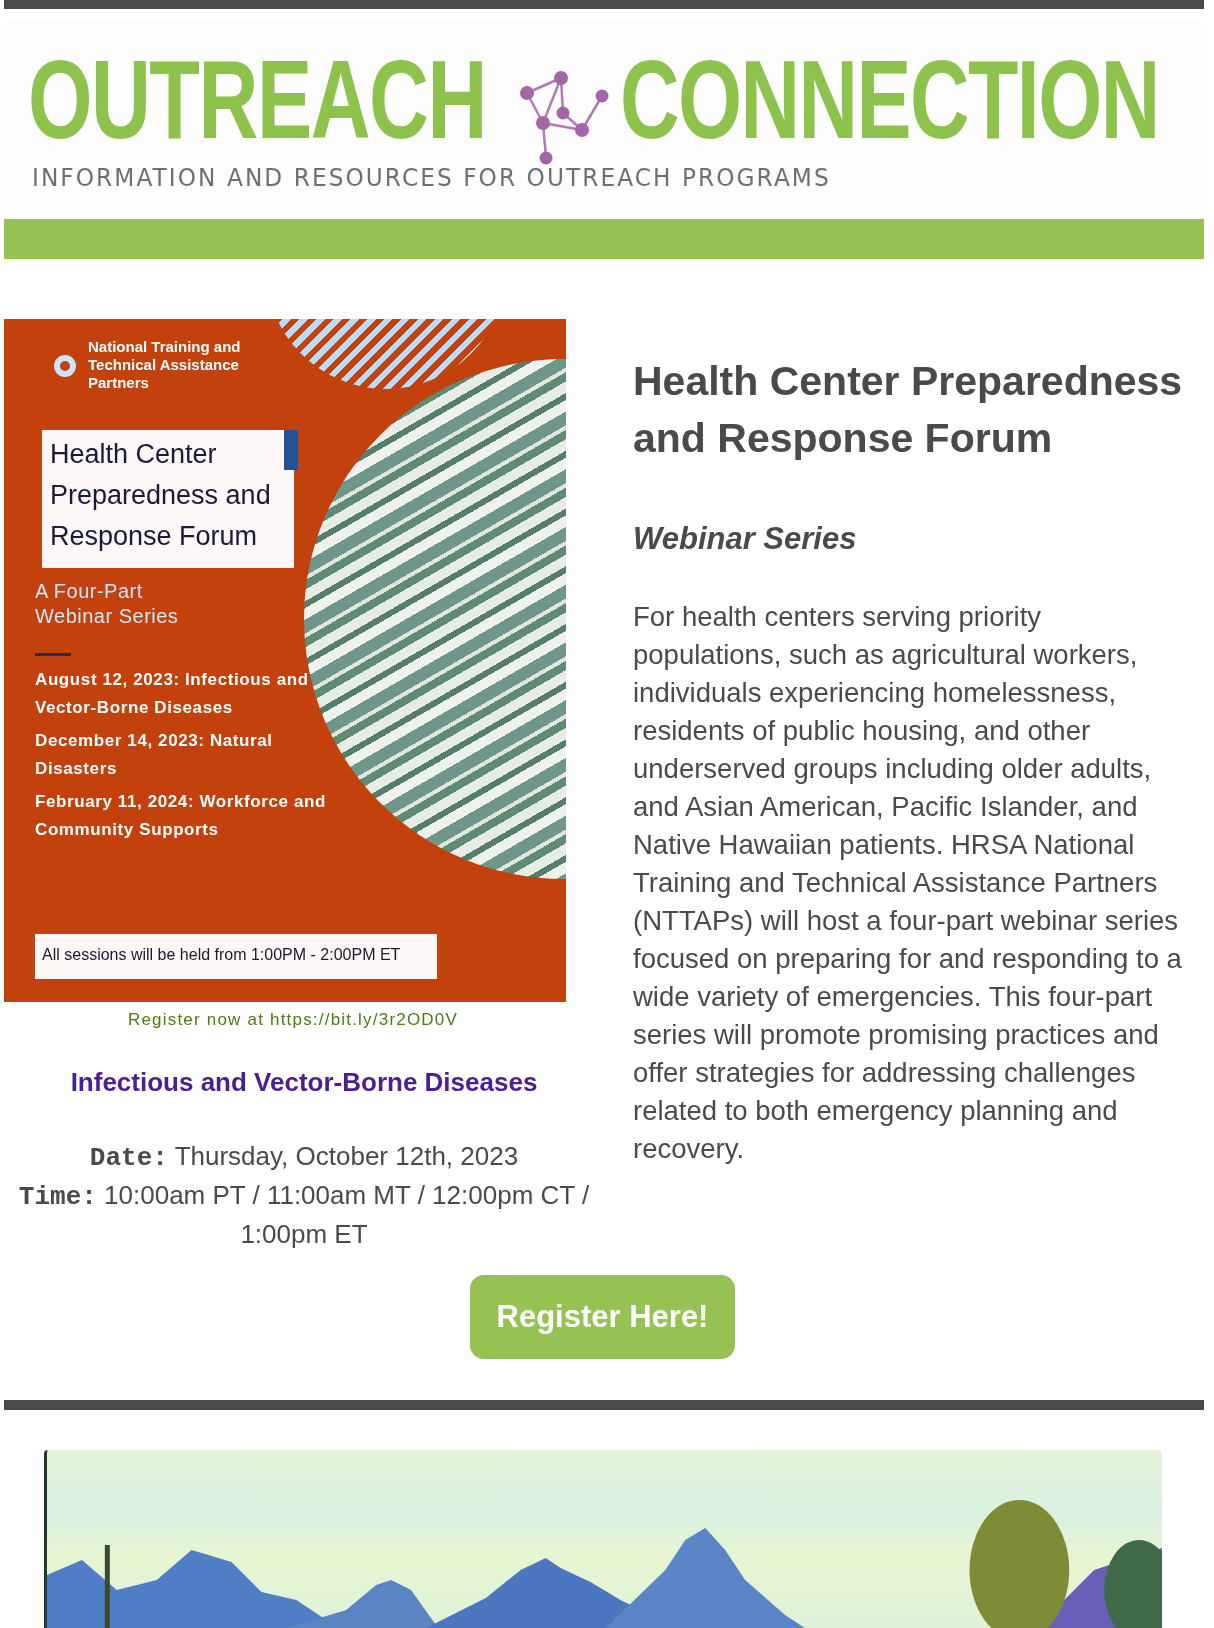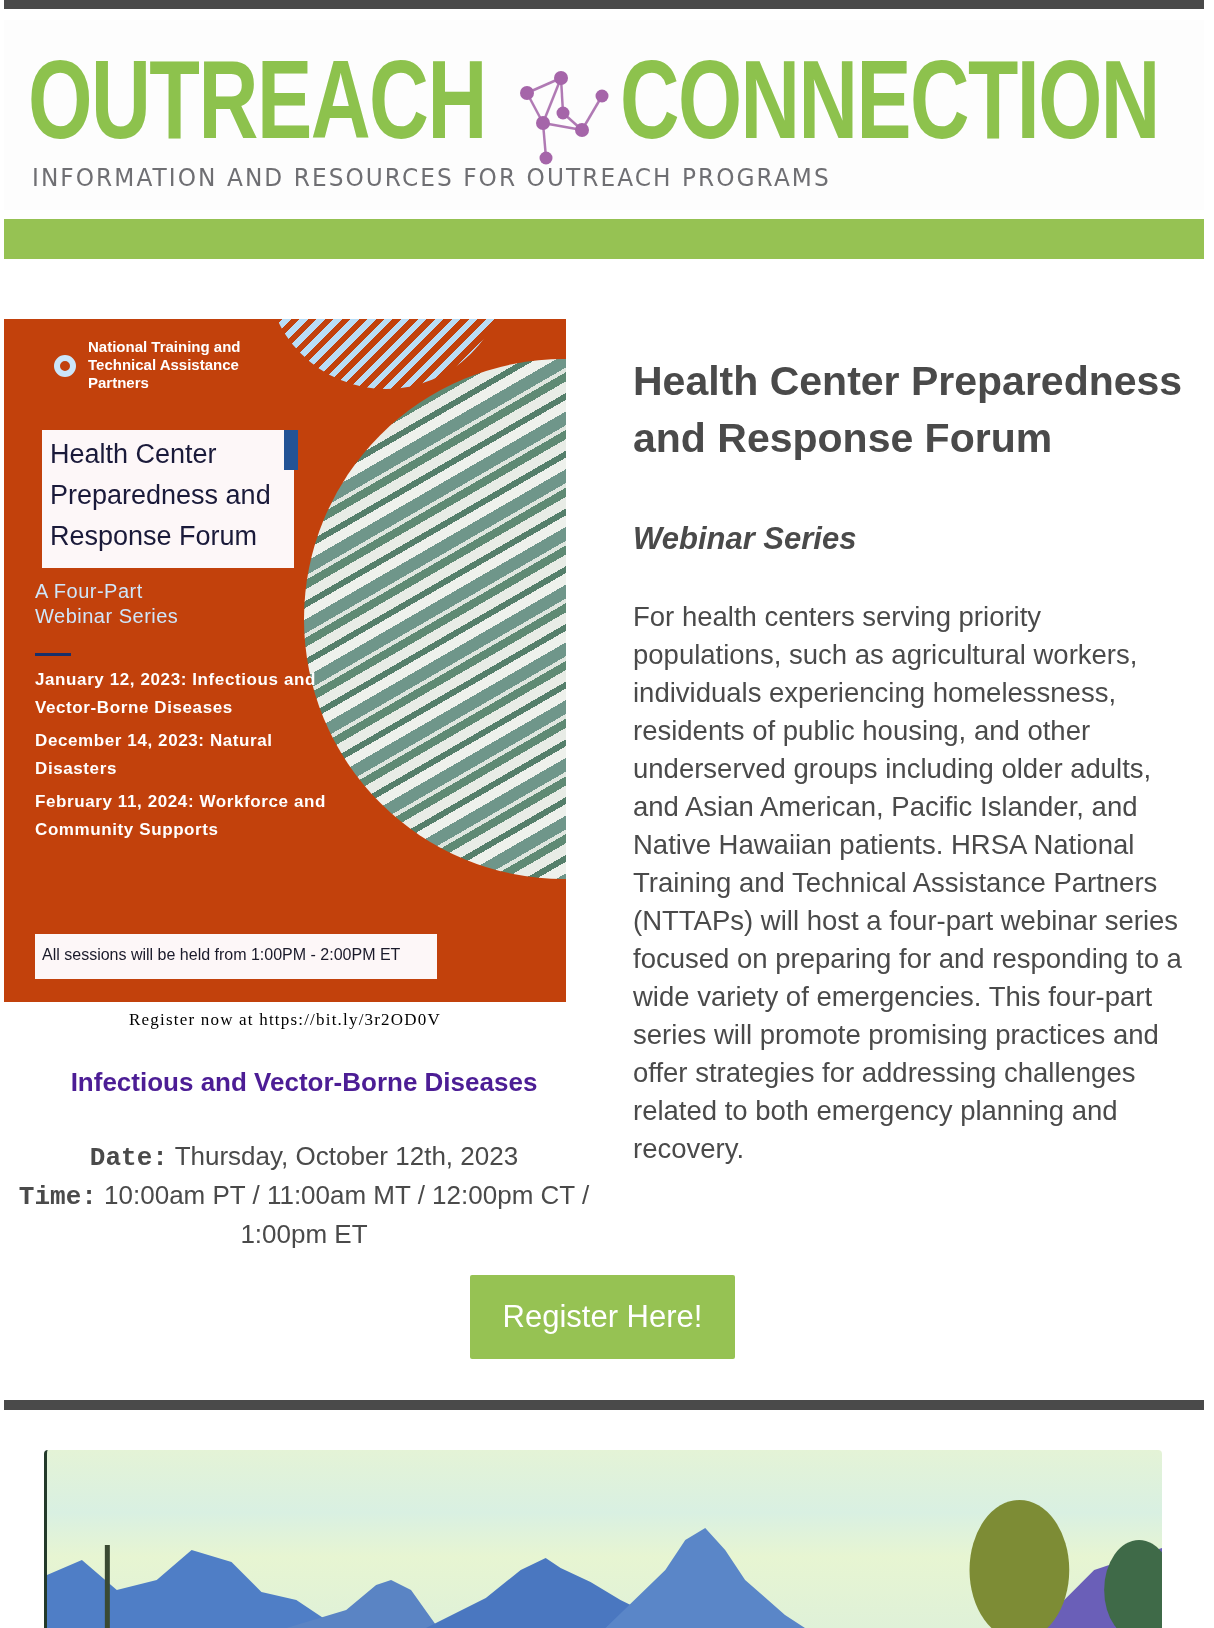--- a/index.html
+++ b/index.html
@@ -30,33 +30,33 @@
     .flyer .title-box { position: absolute; left: 38px; top: 111px; width: 252px; height: 138px; background: #fdf7f8; }
     .flyer .title-box-notch { position: absolute; left: 280px; top: 111px; width: 14px; height: 40px; background: #235395; }
     .flyer .title-text { position: absolute; left: 46px; top: 115px; font-size: 27px; line-height: 41px; color: #1a1a3a; width: 260px; }
     .flyer .subtitle { position: absolute; left: 31px; top: 260px; font-size: 20px; line-height: 25px; color: #cfe6fa; letter-spacing: 0.5px; }
     .flyer .dash { position: absolute; left: 31px; top: 334px; width: 36px; height: 3px; background: #182f6a; }
     .flyer .sessions { position: absolute; left: 31px; top: 347px; width: 300px; }
     .flyer .session { font-size: 17px; line-height: 28px; font-weight: bold; color: #ffffff; letter-spacing: 0.6px; margin-bottom: 5px; }
     .flyer .hours-box { position: absolute; left: 31px; top: 615px; width: 402px; height: 45px; background: #fdf7f8; }
     .flyer .hours-text { position: absolute; left: 38px; top: 627px; font-size: 16px; color: #1a1a2a; white-space: nowrap; }
 
-    .register-url { position: absolute; left: 4px; top: 1010px; width: 562px; text-align: center; font-size: 17px; letter-spacing: 1.2px; color: #000000; font-family: Liberation Serif, serif; }
+    .register-url { position: absolute; left: 12px; top: 1010px; width: 562px; text-align: center; font-size: 17px; letter-spacing: 1.2px; color: #4d7c0f; }
 
     .session-heading { position: absolute; left: 4px; top: 1067px; width: 600px; text-align: center; font-size: 26px; font-weight: bold; color: #4c1d95; }
     .session-details { position: absolute; left: 4px; top: 1138px; width: 600px; text-align: center; font-size: 26px; line-height: 37px; color: #4a4a4a; }
     .session-details b { font-weight: bold; font-family: Liberation Mono, monospace; }
 
     
     .event-title { position: absolute; left: 633px; top: 353px; width: 560px; font-size: 41px; line-height: 57px; font-weight: bold; color: #4a4a4a; }
     .event-subtitle { position: absolute; left: 633px; top: 521px; font-size: 31px; font-weight: bold; font-style: italic; color: #4a4a4a; }
     .event-desc { position: absolute; left: 633px; top: 598px; width: 560px; font-size: 27.5px; line-height: 38px; color: #4a4a4a; }
 
-    .register-btn { position: absolute; left: 470px; top: 1275px; width: 265px; height: 84px; border-radius: 2px; background: #96c253;
-      color: #ffffff; font-size: 31px; font-weight: normal; display: flex; align-items: center; justify-content: center; border: none; cursor: pointer; font-family: "Liberation Sans", sans-serif; }
+    .register-btn { position: absolute; left: 470px; top: 1275px; width: 265px; height: 84px; border-radius: 14px; background: #96c253;
+      color: #ffffff; font-size: 31px; font-weight: bold; display: flex; align-items: center; justify-content: center; border: none; cursor: pointer; font-family: "Liberation Sans", sans-serif; }
 
     .bottom-rule { position: absolute; left: 4px; top: 1400px; width: 1200px; height: 10px; background: #4a4a4a; }
 
     .painting { position: absolute; left: 44px; top: 1450px; width: 1118px; height: 178px; border-radius: 4px 4px 0 0; overflow: hidden;
       background: linear-gradient(180deg, #e4f3d6 0%, #d9f0e2 35%, #e7f5d2 60%, #dff1d8 100%); border-left: 3px solid #233a2a; }
     .painting .mountains { position: absolute; left: 0; bottom: 0; width: 100%; height: 100%; }
   </style>
 </head>
 <body>
 
@@ -98,21 +98,21 @@
   <div class="org-name">National Training and Technical Assistance Partners</div>
   <div class="title-box"></div>
   <div class="title-box-notch"></div>
   <div class="title-text">Health Center Preparedness and Response Forum</div>
   <div class="subtitle">
     <div>A Four-Part</div>
     <div>Webinar Series</div>
   </div>
   <div class="dash"></div>
   <div class="sessions">
-    <div class="session">January 12, 2023: Infectious and Vector-Borne Diseases</div>
+    <div class="session">August 12, 2023: Infectious and Vector-Borne Diseases</div>
     <div class="session">December 14, 2023: Natural Disasters</div>
     <div class="session">February 11, 2024: Workforce and Community Supports</div>
   </div>
   <div class="hours-box"></div>
   <div class="hours-text">All sessions will be held from 1:00PM - 2:00PM ET</div>
 </div>
 
 <div class="register-url">Register now at https://bit.ly/3r2OD0V</div>
 
 <div class="session-heading">Infectious and Vector-Borne Diseases</div>

